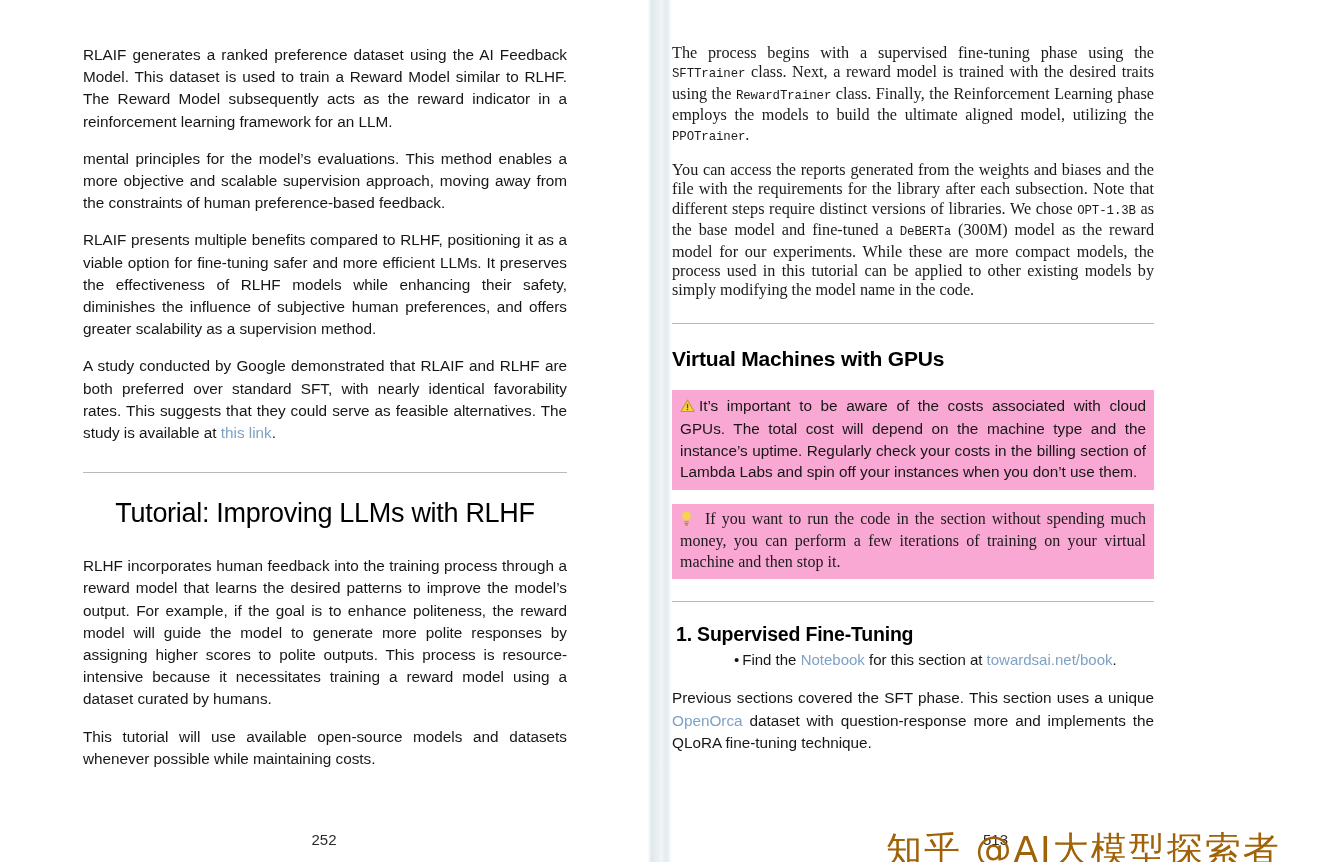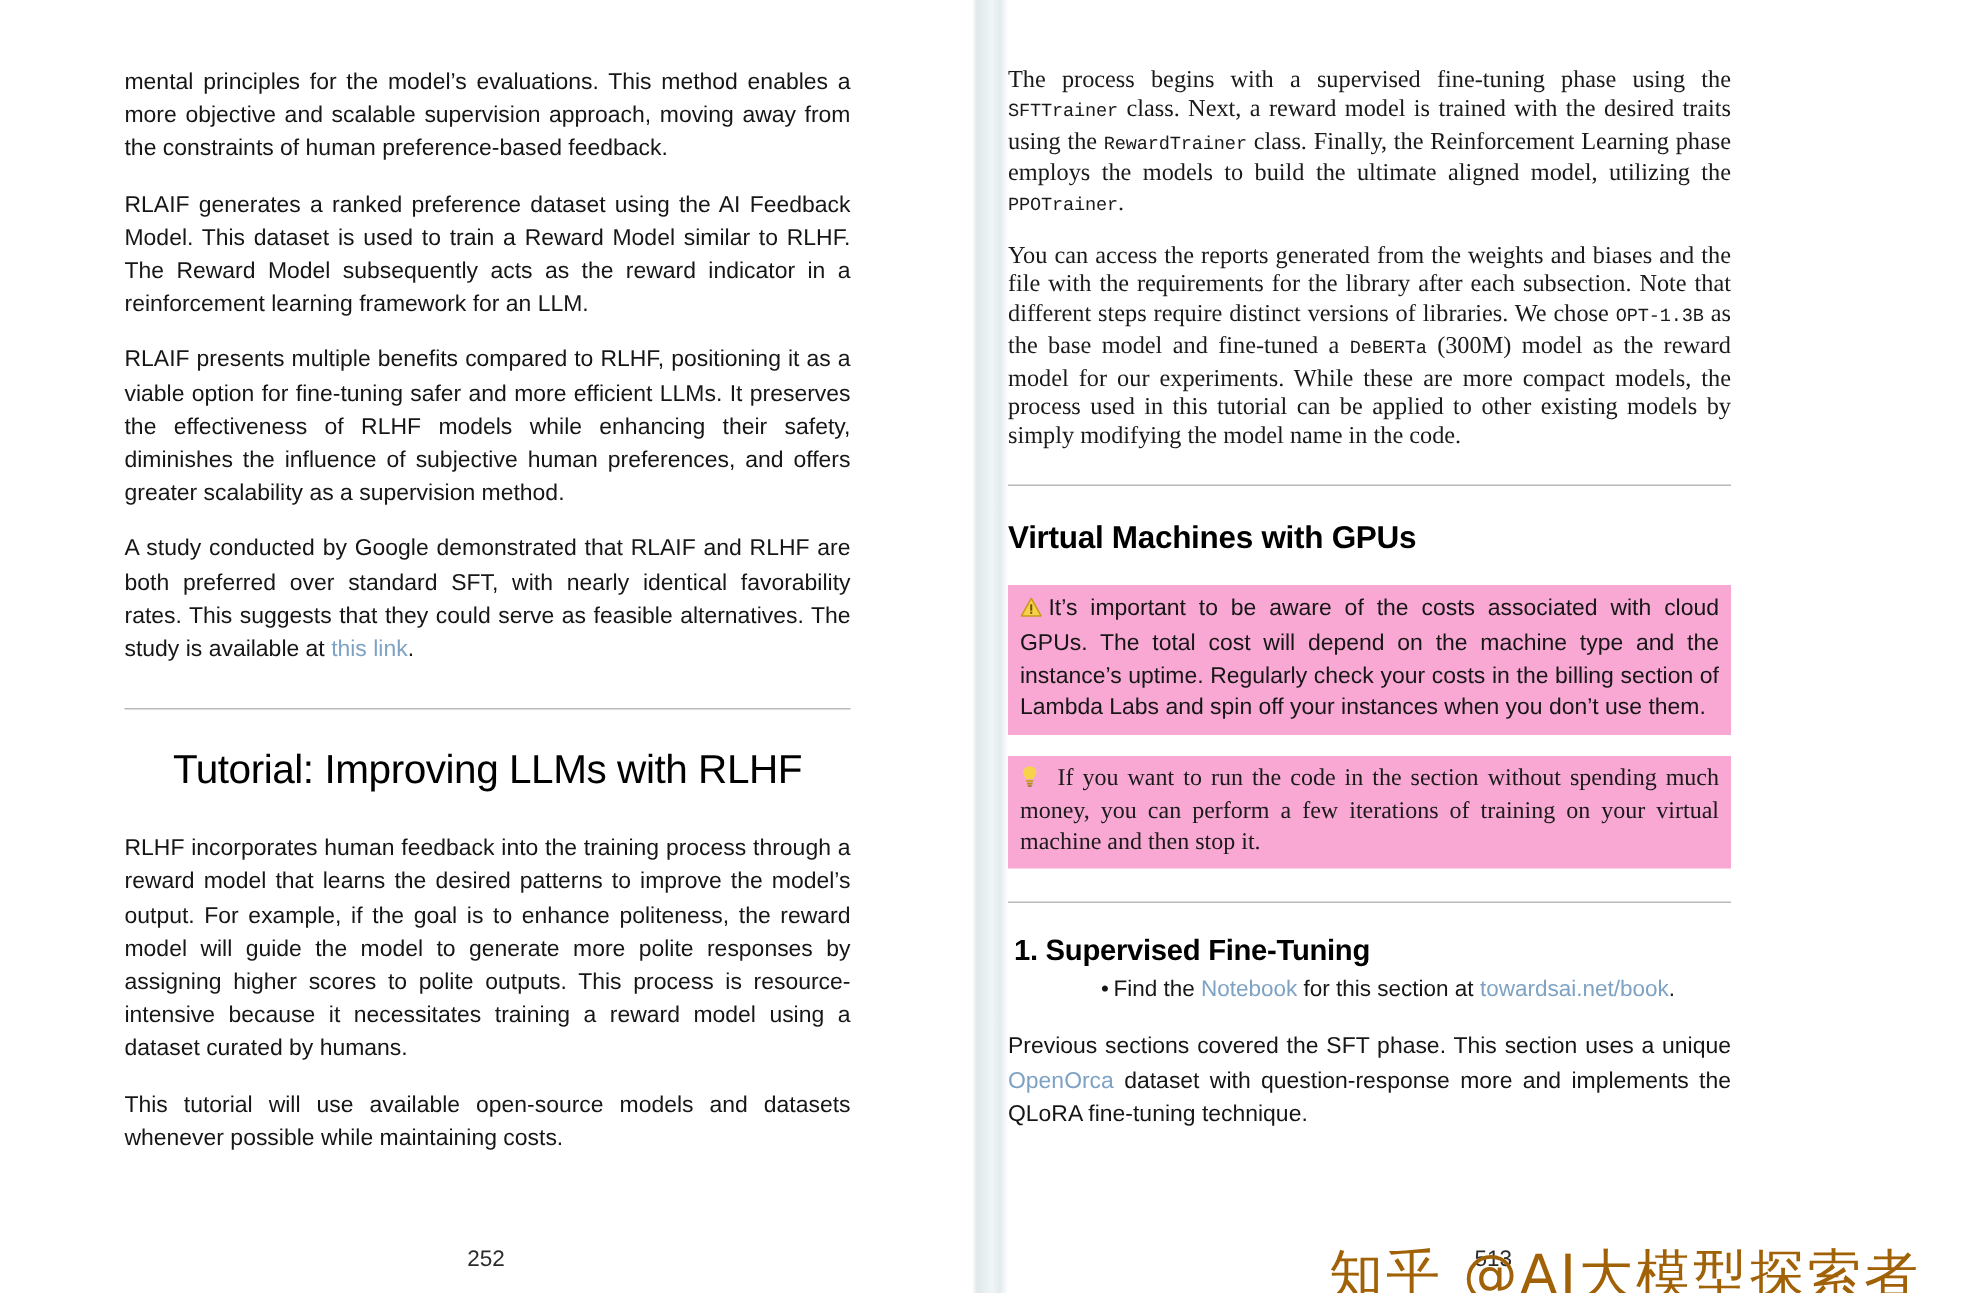--- a/index.html
+++ b/index.html
@@ -185,23 +185,23 @@
   }
 </style>
 </head>
 <body>
 
 <div class="spread">
 
   <div class="page page-left">
     <div class="col col-left" style="top:44px;">
 
+      <p class="sans-para">RLAIF generates a ranked preference dataset using the AI Feedback Model. This dataset is used to train a Reward Model similar to RLHF. The Reward Model subsequently acts as the reward indicator in a reinforcement learning framework for an LLM.</p>
+
       <p class="sans-para">mental principles for the model’s evaluations. This method enables a more objective and scalable supervision approach, moving away from the constraints of human preference-based feedback.</p>
-
-      <p class="sans-para">RLAIF generates a ranked preference dataset using the AI Feedback Model. This dataset is used to train a Reward Model similar to RLHF. The Reward Model subsequently acts as the reward indicator in a reinforcement learning framework for an LLM.</p>
 
       <p class="sans-para">RLAIF presents multiple benefits compared to RLHF, positioning it as a viable option for fine-tuning safer and more efficient LLMs. It preserves the effectiveness of RLHF models while enhancing their safety, diminishes the influence of subjective human preferences, and offers greater scalability as a supervision method.</p>
 
       <p class="sans-para" style="margin-bottom:28px;">
         <span>A study conducted by Google demonstrated that RLAIF and RLHF are both preferred over standard SFT, with nearly identical favorability rates. This suggests that they could serve as feasible alternatives. The study is available at </span><a href="#" class="link">this link</a><span>.</span>
       </p>
 
       <hr class="rule">
 
       <h1 class="doc-title">Tutorial: Improving LLMs with RLHF</h1>

